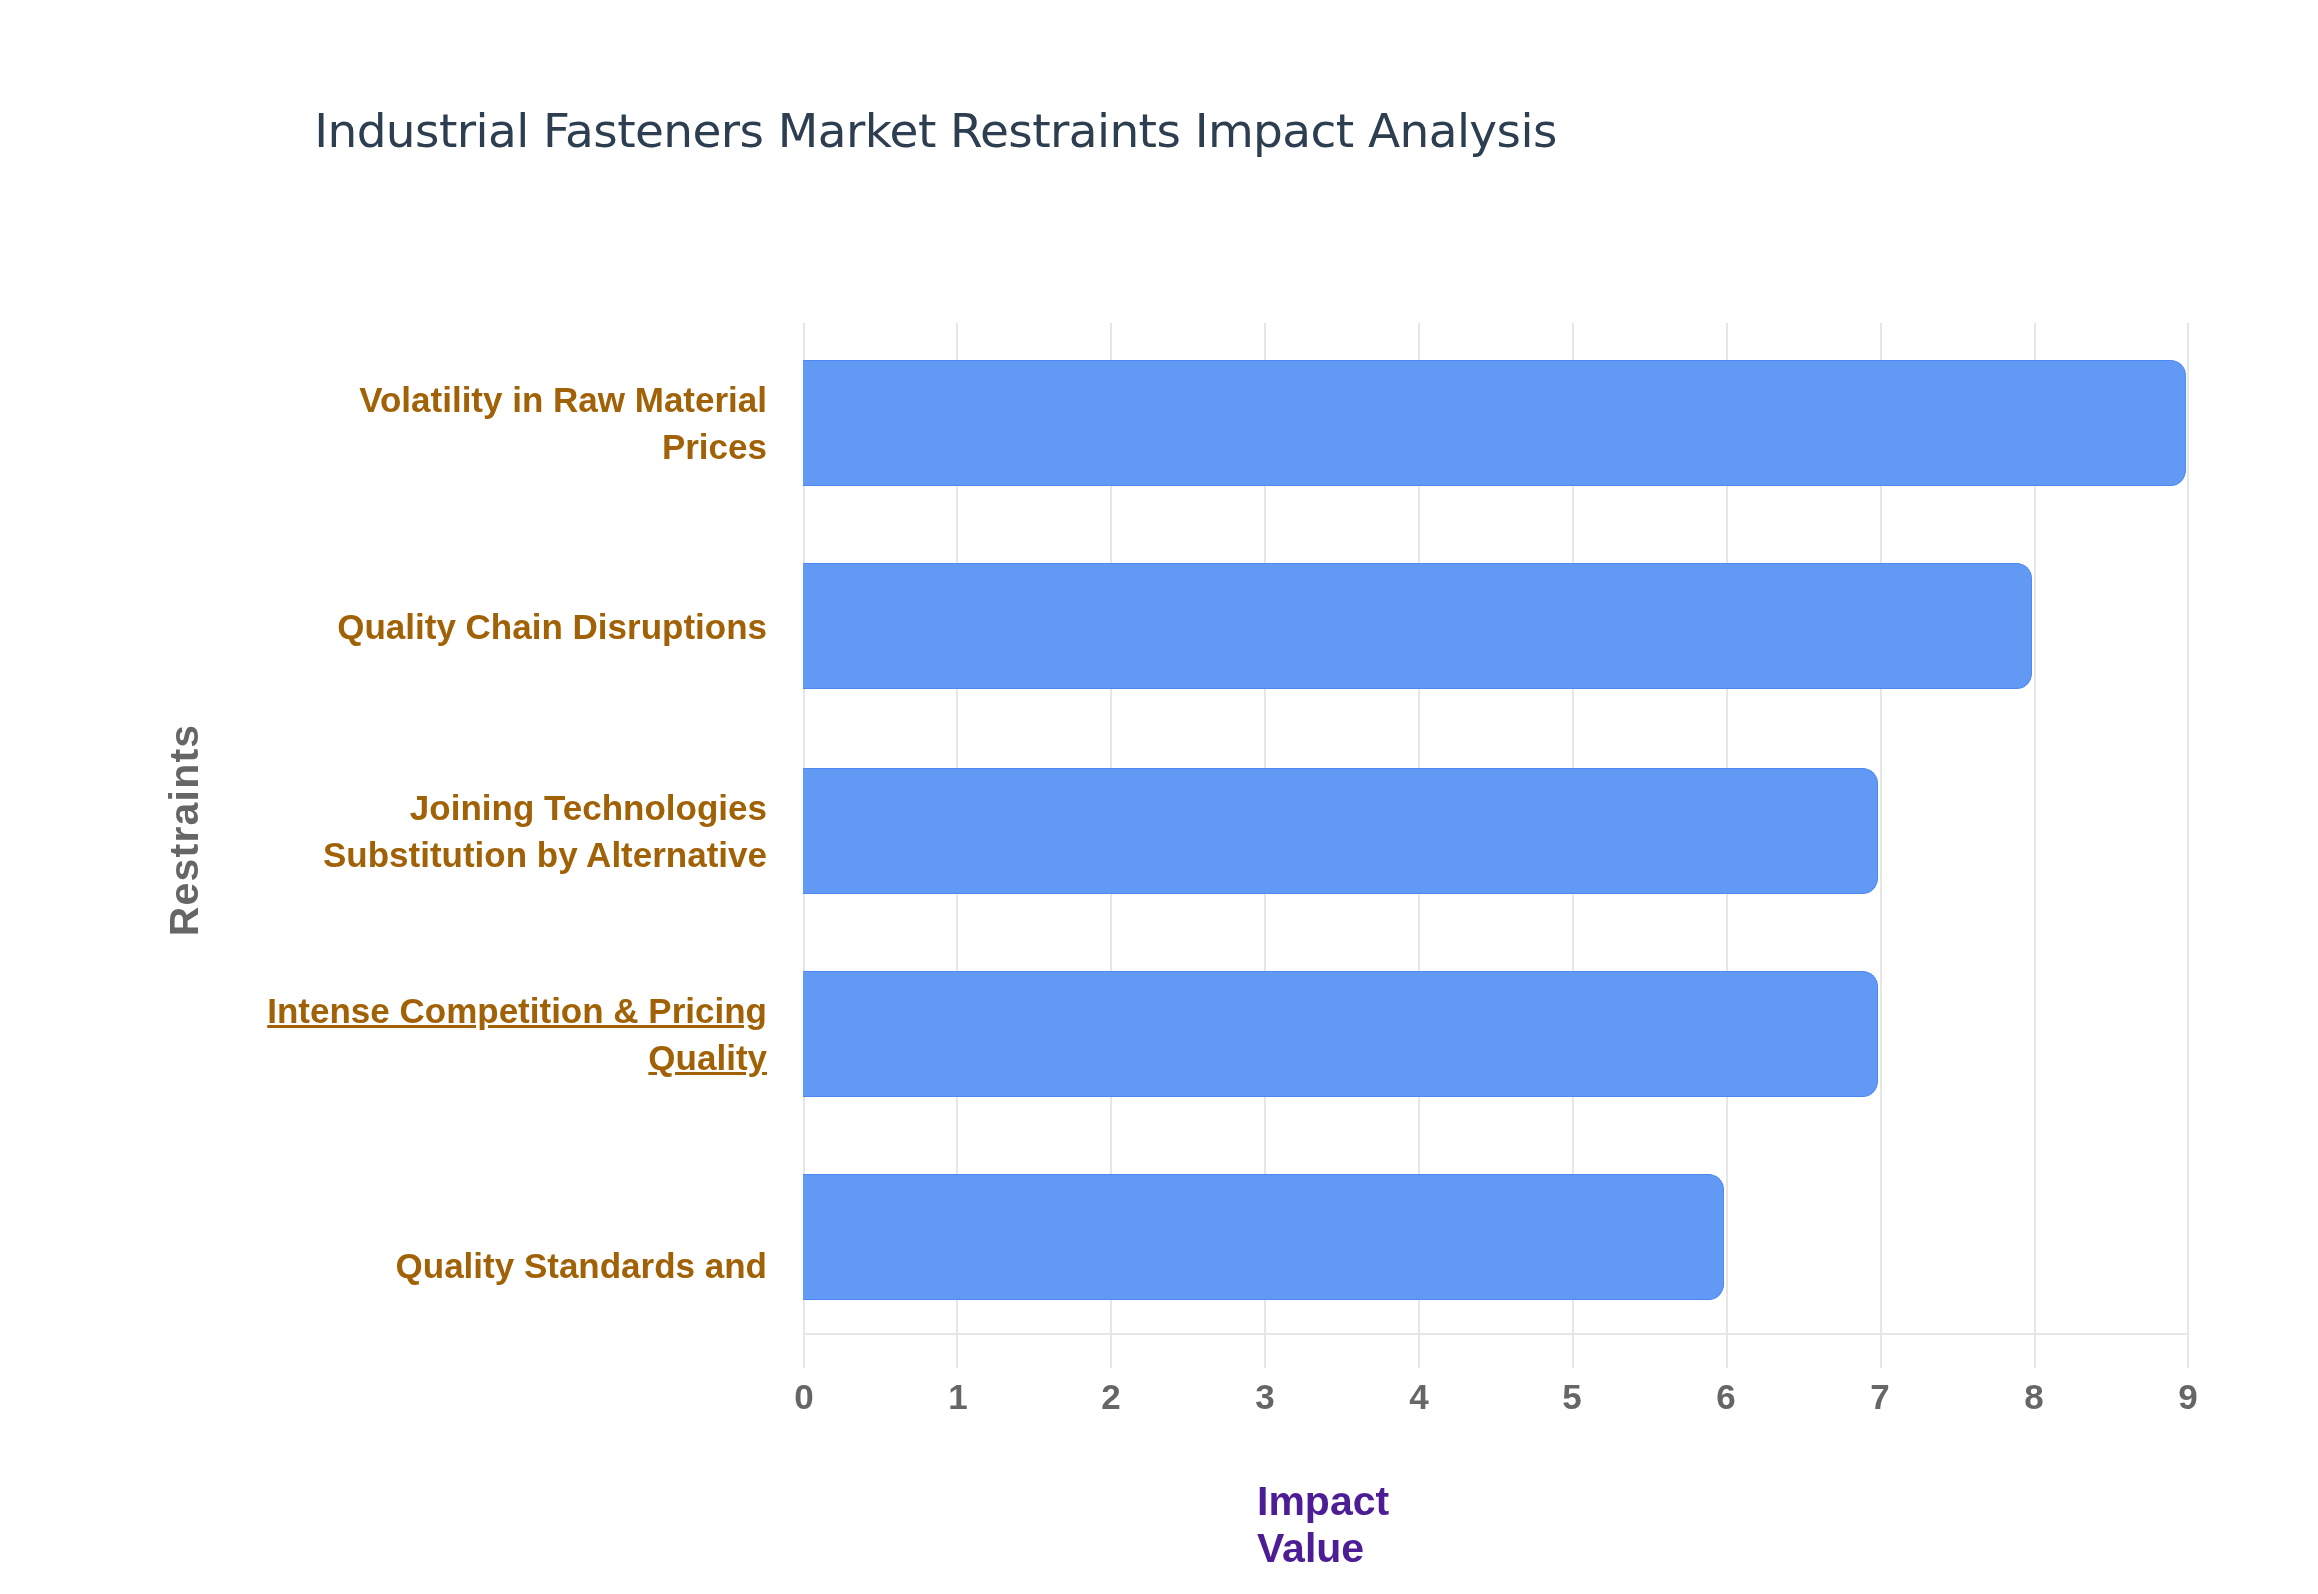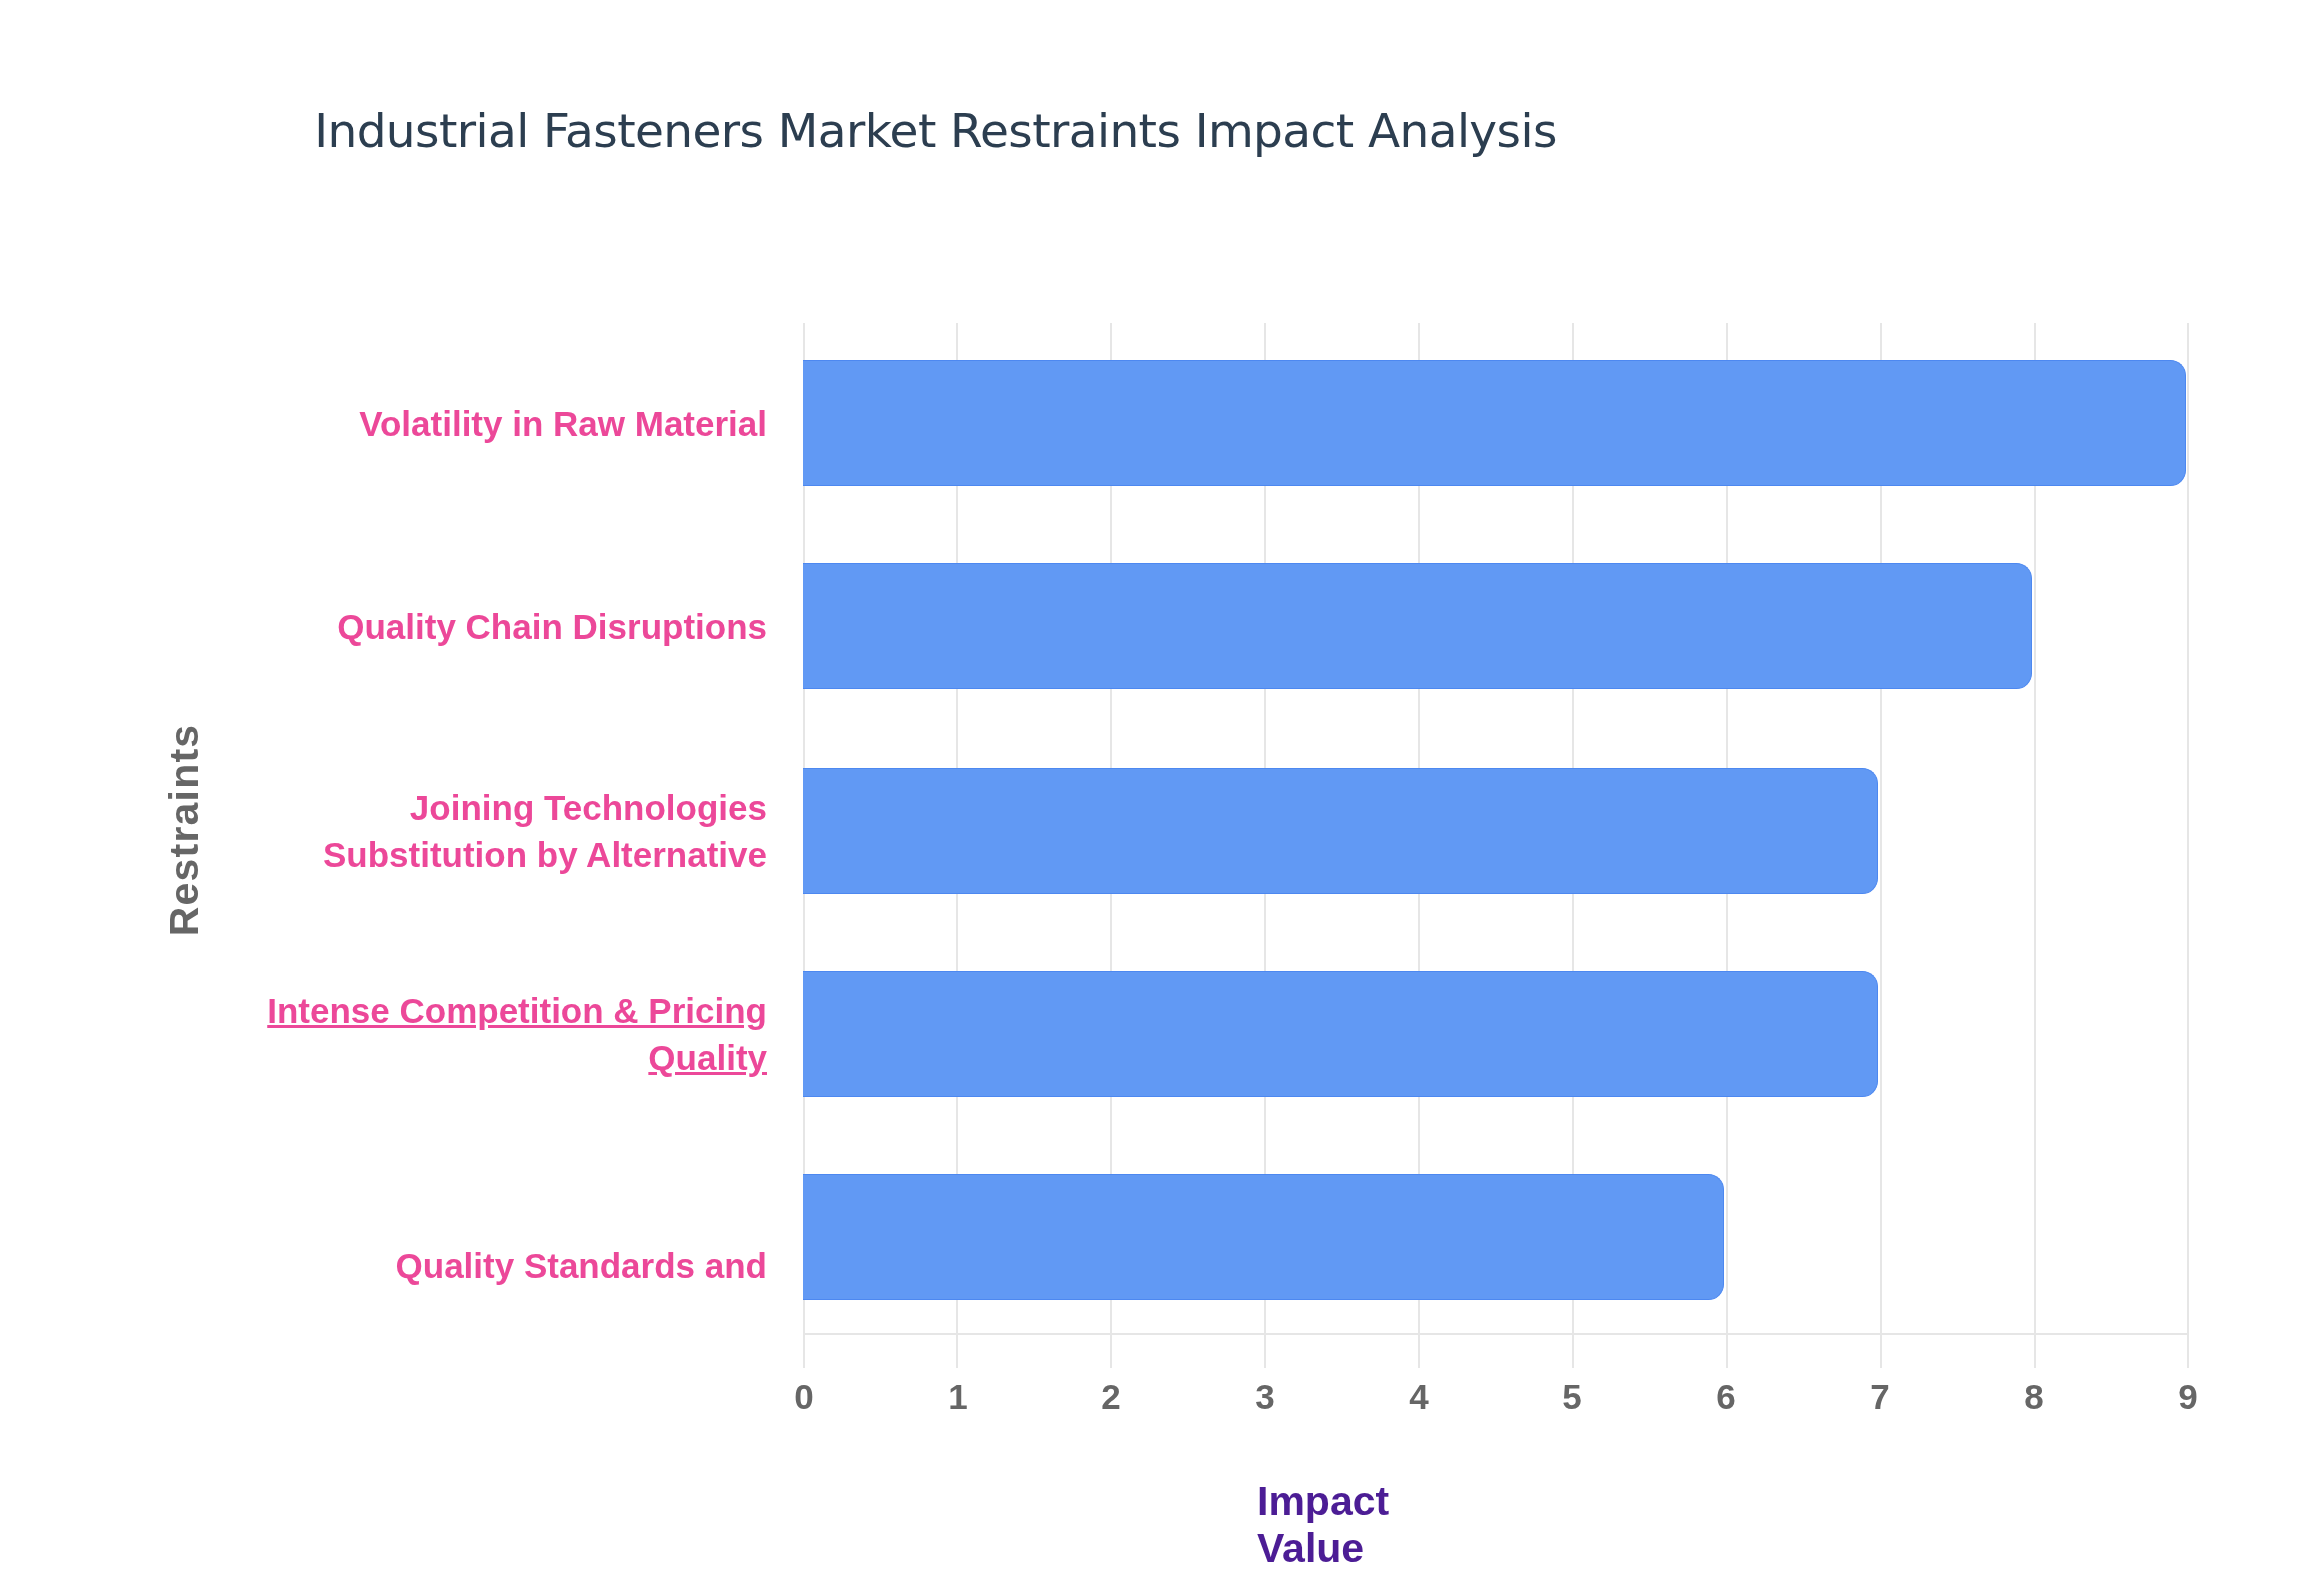--- a/index.html
+++ b/index.html
@@ -57,21 +57,21 @@
     border-radius: 0 15.7px 15.7px 0;
     box-sizing: border-box;
   }
   .cat-label {
     position: absolute;
     right: 1552px;
     width: 664px;
     text-align: right;
     font-size: 35px;
     font-weight: bold;
-    color: #ec4899;
+    color: #a16207;
     line-height: 47px;
     transform: translateY(-50%);
   }
   .tick-label {
     position: absolute;
     top: 1377px;
     width: 60px;
     margin-left: -30px;
     text-align: center;
     font-size: 35px;
@@ -123,20 +123,21 @@
 
   <div class="bar" style="top:37px; width:1383px;"></div>
   <div class="bar" style="top:240px; width:1229px;"></div>
   <div class="bar" style="top:445px; width:1075px;"></div>
   <div class="bar" style="top:648px; width:1075px;"></div>
   <div class="bar" style="top:851px; width:921px;"></div>
 </div>
 
 <div class="cat-label" style="top:423px;">
   <div>Volatility in Raw Material</div>
+  <div>Prices</div>
 </div>
 <div class="cat-label" style="top:626px;">
   <div>Quality Chain Disruptions</div>
 </div>
 <div class="cat-label" style="top:831px;">
   <div>Joining Technologies</div>
   <div>Substitution by Alternative</div>
 </div>
 <div class="cat-label" style="top:1034px;text-decoration:underline;">
   <div>Intense Competition &amp; Pricing</div>

